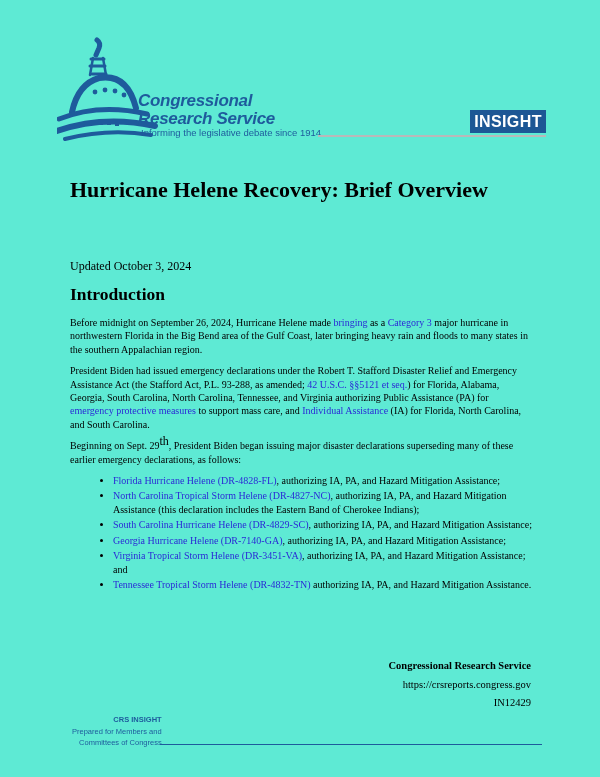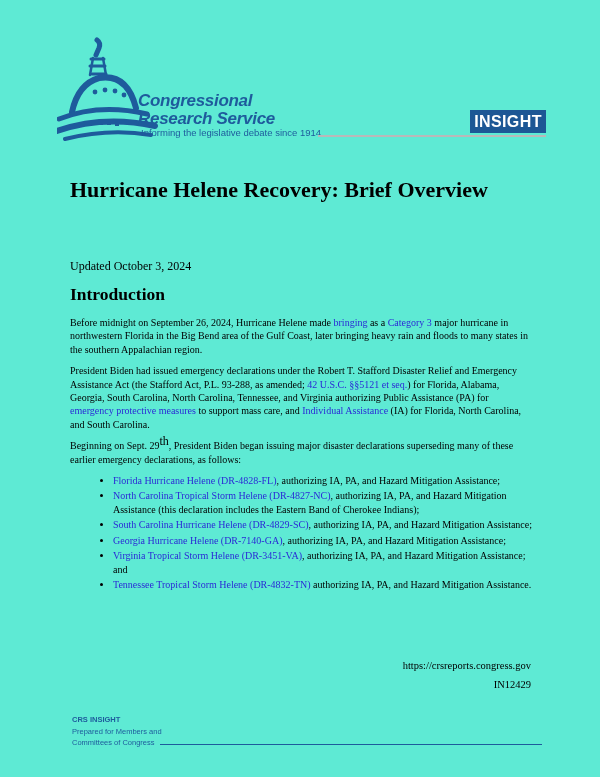--- a/index.html
+++ b/index.html
@@ -44,21 +44,21 @@
   sup { font-size:12px; line-height:0; }
 
   
   .footer-right {
     position:absolute; right:69px; top:657px; text-align:right;
     font-size:10.5px; line-height:18.5px;
   }
   .footer-right .pub { font-weight:bold; }
   .footer-left {
     position:absolute; left:72px; top:714px;
-    font-family:"Liberation Sans", sans-serif; font-size:7.5px; line-height:11.5px; color:#1e5b9c;
+    font-family:"Liberation Sans", sans-serif; font-size:7.5px; line-height:11.5px; color:#1e5b9c;text-align:right;
   }
   .footer-left .brand { font-weight:bold; }
   .footer-rule { position:absolute; left:160px; top:744px; width:382px; height:1px; background:#1e5b9c; }
 </style>
 </head>
 <body>
 
 <div class="page">
 
   <svg class="logo-svg" viewBox="0 0 120 106" aria-hidden="true">
@@ -120,20 +120,21 @@
       <li><a class="doclink">Florida Hurricane Helene (DR-4828-FL)</a><span>, authorizing IA, PA, and Hazard Mitigation Assistance;</span></li>
       <li><a class="doclink">North Carolina Tropical Storm Helene (DR-4827-NC)</a><span>, authorizing IA, PA, and Hazard Mitigation Assistance (this declaration includes the Eastern Band of Cherokee Indians);</span></li>
       <li><a class="doclink">South Carolina Hurricane Helene (DR-4829-SC)</a><span>, authorizing IA, PA, and Hazard Mitigation Assistance;</span></li>
       <li><a class="doclink">Georgia Hurricane Helene (DR-7140-GA)</a><span>, authorizing IA, PA, and Hazard Mitigation Assistance;</span></li>
       <li><a class="doclink">Virginia Tropical Storm Helene (DR-3451-VA)</a><span>, authorizing IA, PA, and Hazard Mitigation Assistance; and</span></li>
       <li><a class="doclink">Tennessee Tropical Storm Helene (DR-4832-TN)</a><span> authorizing IA, PA, and Hazard Mitigation Assistance.</span></li>
     </ul>
   </div>
 
   <div class="footer-right">
+    <div class="pub">Congressional Research Service</div>
     <div>https://crsreports.congress.gov</div>
     <div>IN12429</div>
   </div>
 
   <div class="footer-left">
     <div class="brand">CRS INSIGHT</div>
     <div>Prepared for Members and</div>
     <div>Committees of Congress</div>
   </div>
   <div class="footer-rule"></div>

